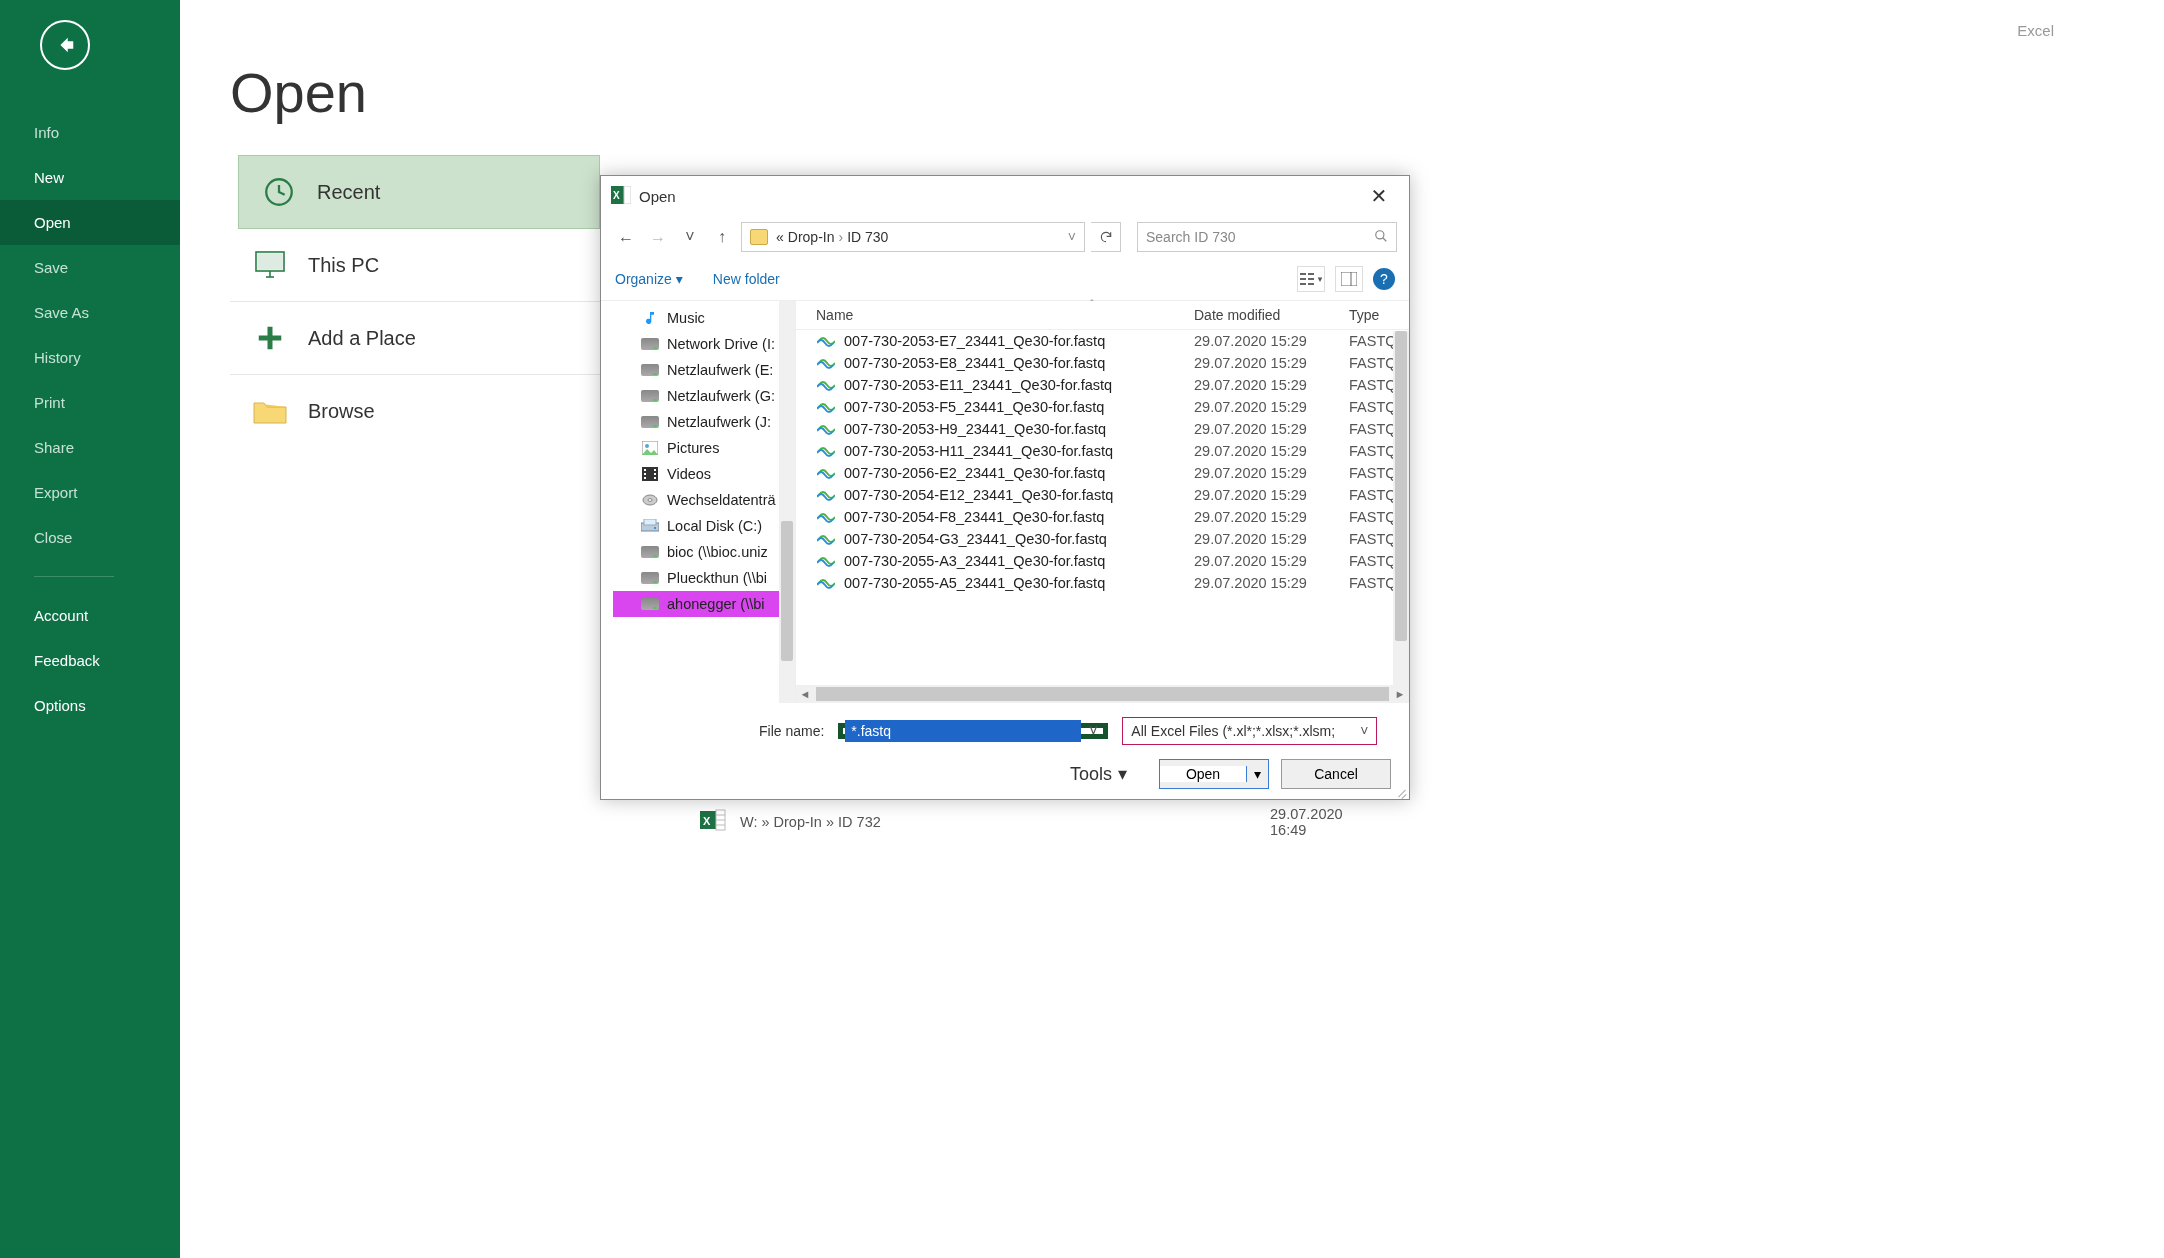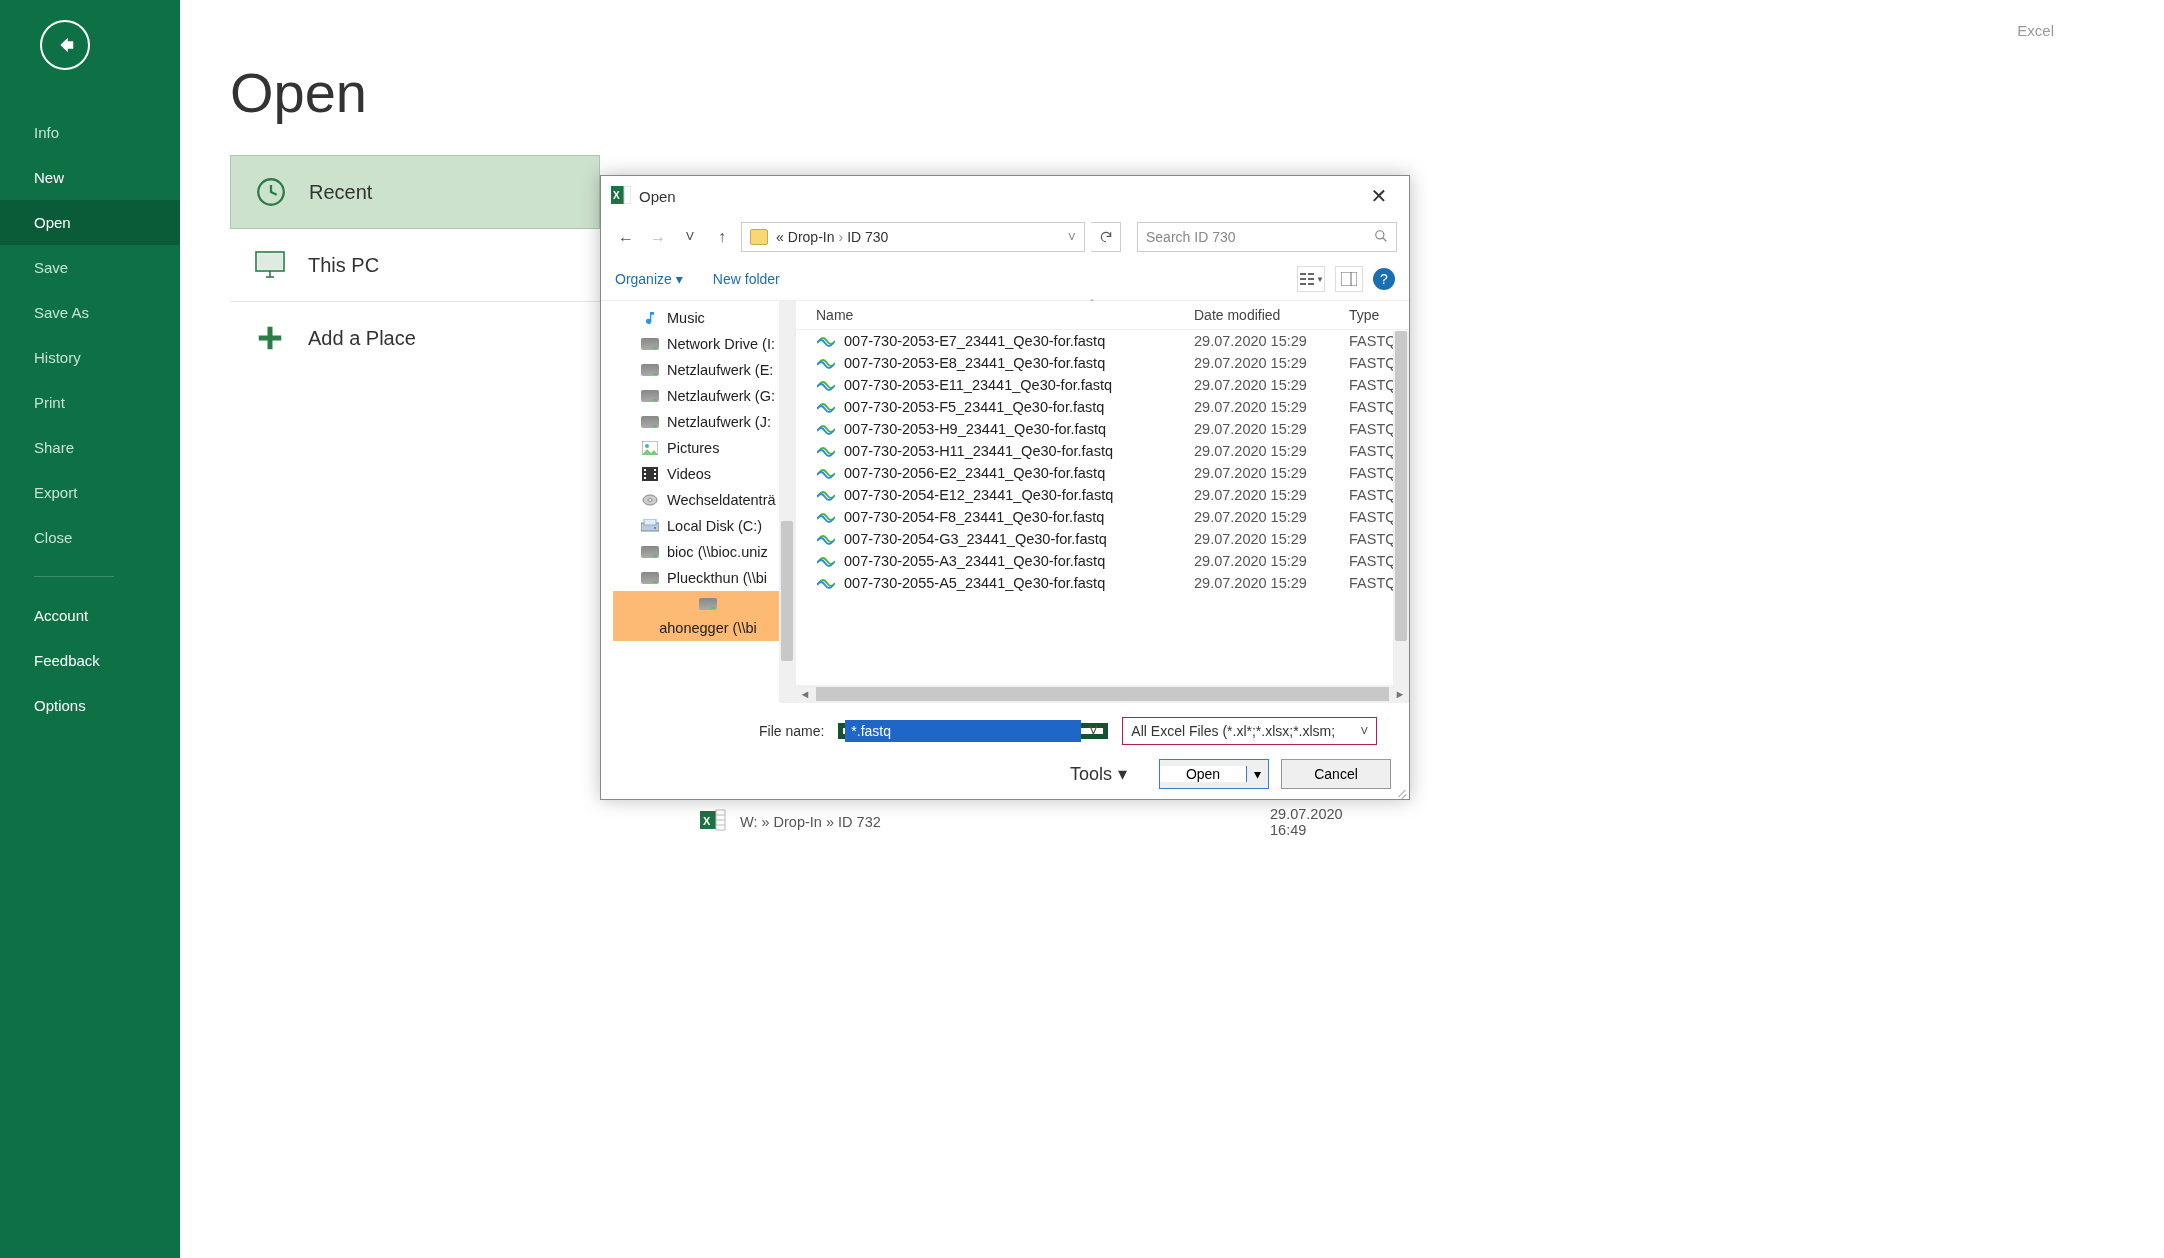--- a/index.html
+++ b/index.html
@@ -11,21 +11,21 @@
 .gnav { margin-top: 40px; display: flex; flex-direction: column; }
 .gitem { padding: 14px 34px; font-size: 15px; color: #c6e2d4; cursor: pointer; }
 .gitem.white { color: #fff; }
 .gitem.selected { background: #0a5c38; color: #fff; }
 .gsep { border-top: 1px solid #3b8d68; margin: 16px 34px; width: 80px; }
 .main { flex: 1; background: #fff; padding: 60px 40px 0 50px; position: relative; }
 .pagetitle { font-size: 56px; font-weight: 300; color: #333; margin-bottom: 30px; }
 .places { width: 370px; }
 .place { display: flex; align-items: center; gap: 20px; padding: 18px 22px; font-size: 20px; color: #333; cursor: pointer; border-bottom: 1px solid #e6e6e6; }
 .place:last-child { border-bottom: none; }
-.place.selected { background: #cde2cd; border: 1px solid #a9caa9; }
+.place.selected { background: #cde2cd; border: 1px solid #a9caa9; margin-left: 8px; }
 .place .picon { width: 36px; height: 36px; display: flex; align-items: center; justify-content: center; }
 .topright { position: absolute; top: 22px; right: 110px; color: #999; font-size: 15px; }
 
 .dialog { position: absolute; left: 600px; top: 175px; width: 810px; height: 625px; background: #fff; border: 1px solid #888; box-shadow: 0 0 18px rgba(0,0,0,0.25); display: flex; flex-direction: column; }
 .dlg-title { display: flex; align-items: center; padding: 8px 10px; font-size: 15px; color: #333; }
 .dlg-title .xicon { margin-right: 8px; }
 .dlg-title .spacer { flex: 1; }
 .dlg-close { width: 40px; text-align: center; font-size: 20px; cursor: pointer; color: #333; }
 .dlg-nav { display: flex; align-items: center; padding: 6px 12px; gap: 6px; }
 .navbtn { width: 26px; height: 26px; display: flex; align-items: center; justify-content: center; color: #555; cursor: pointer; font-size: 16px; }
@@ -38,21 +38,21 @@
 .searchbox .mag { margin-left: auto; }
 .dlg-toolbar { display: flex; align-items: center; padding: 8px 14px; font-size: 14px; color: #1a6fb3; border-bottom: 1px solid #eee; }
 .dlg-toolbar .tbtn { cursor: pointer; display: flex; align-items: center; gap: 4px; margin-right: 30px; }
 .dlg-toolbar .right { margin-left: auto; display: flex; gap: 10px; align-items: center; }
 .iconbtn { width: 28px; height: 26px; border: 1px solid #ddd; display: flex; align-items: center; justify-content: center; cursor: pointer; font-size: 14px; color: #555; }
 .help { width: 22px; height: 22px; border-radius: 50%; background: #1a6fb3; color: #fff; display: flex; align-items: center; justify-content: center; font-size: 14px; cursor: pointer; }
 .dlg-body { flex: 1; display: flex; min-height: 0; }
 .tree { width: 195px; border-right: 1px solid #eee; overflow: hidden; position: relative; font-size: 14.5px; }
 .tree-inner { padding: 4px 12px; }
 .titem { display: flex; align-items: center; gap: 8px; padding: 5px 8px 5px 28px; white-space: nowrap; overflow: hidden; cursor: pointer; color: #222; }
-.titem.sel { background: #fdba74; flex-direction: column; }
+.titem.sel { background: #d946ef; }
 .ticon { width: 18px; height: 16px; flex-shrink: 0; display: flex; align-items: center; justify-content: center; }
 .drive { width: 18px; height: 12px; background: linear-gradient(#888,#aaa); border-radius: 2px; position: relative; }
 .drive::after { content: ""; position: absolute; bottom: 1px; right: 2px; width: 4px; height: 2px; background: #5ac35a; }
 .filepane { flex: 1; display: flex; flex-direction: column; min-width: 0; position: relative; }
 .colheaders { display: flex; font-size: 14px; color: #444; padding: 6px 0 6px 20px; border-bottom: 1px solid #eee; }
 .col-name { flex: 1; }
 .col-date { width: 155px; }
 .col-type { width: 60px; }
 .sort-caret { position: absolute; left: 48%; top: -2px; font-size: 10px; color: #888; }
 .filelist { flex: 1; overflow: hidden; font-size: 14.5px; }
@@ -144,20 +144,29 @@
         </div>
         <div class="place">
           <span class="picon">
             <svg width="30" height="30" viewBox="0 0 24 24">
               <rect x="10" y="3" width="4" height="18" fill="#2a7d46"></rect>
               <rect x="3" y="10" width="18" height="4" fill="#2a7d46"></rect>
             </svg>
           </span>
           <span>Add a Place</span>
         </div>
+        <div class="place">
+          <span class="picon">
+            <svg width="36" height="28" viewBox="0 0 36 28">
+              <path d="M2 6h10l3 4h19v16H2z" fill="#f8d775" stroke="#d6b24e"></path>
+              <path d="M2 6h10l3 4h19" fill="#f3c95a"></path>
+            </svg>
+          </span>
+          <span>Browse</span>
+        </div>
       </div>
   </div>
 
   <div class="recentline">
     <span>
       <svg width="26" height="24" viewBox="0 0 26 24">
           <rect x="0" y="3" width="16" height="18" fill="#1e7145"></rect>
           <text x="3" y="17" fill="#fff" font-size="11" font-family="Arial" font-weight="bold">X</text>
           <rect x="16" y="2" width="9" height="20" fill="#fff" stroke="#bbb"></rect>
           <line x1="16" y1="7" x2="25" y2="7" stroke="#bbb"></line>

